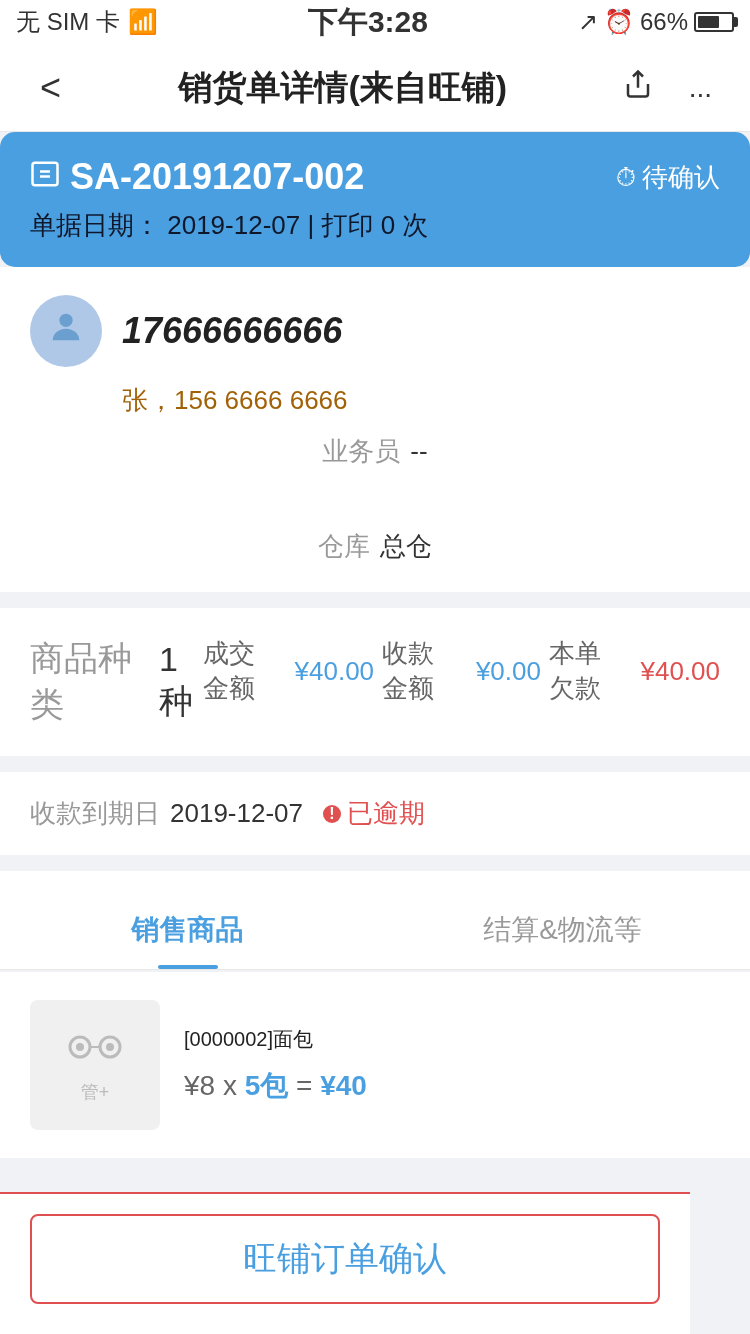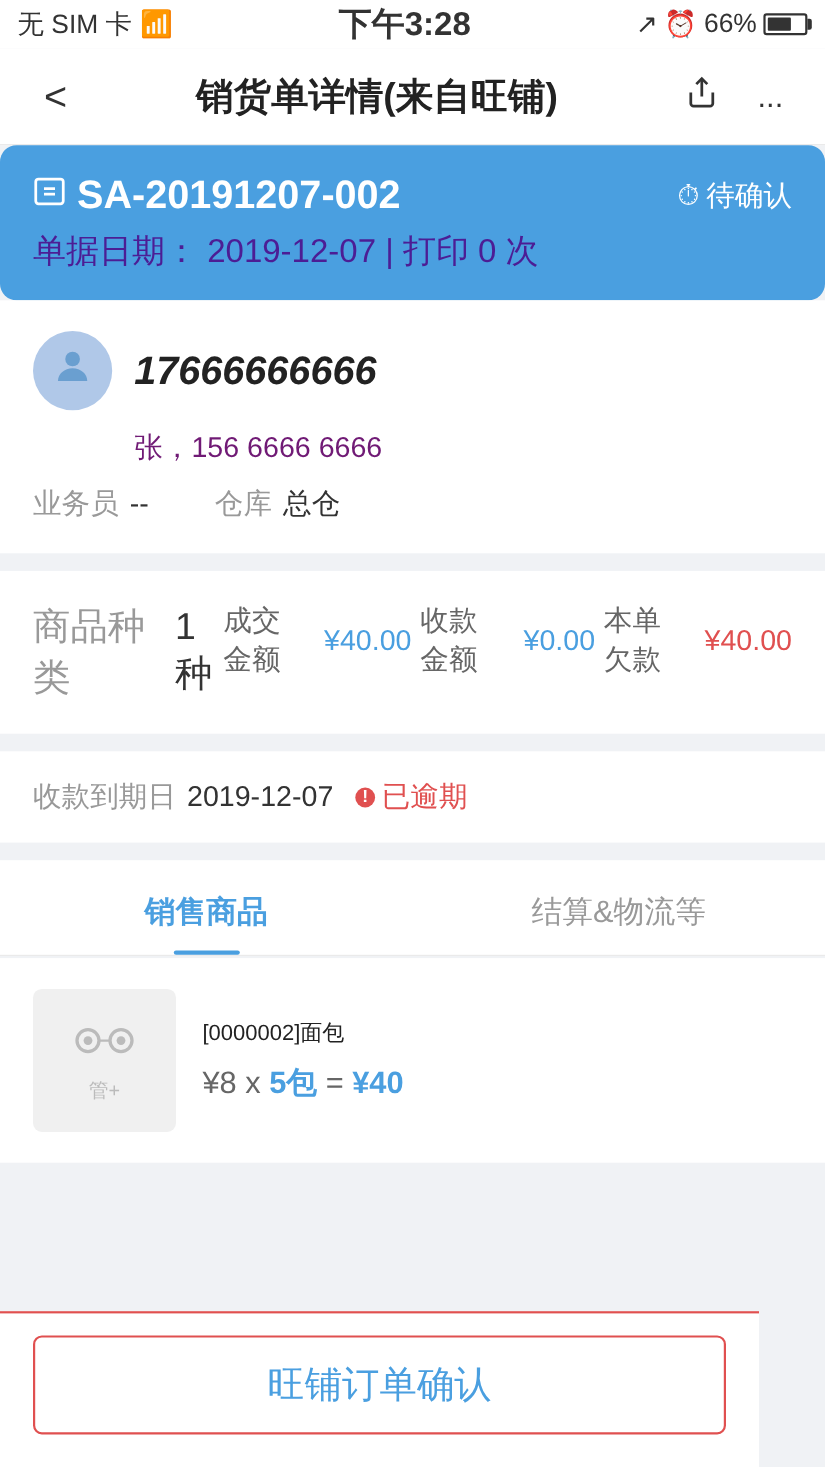--- a/index.html
+++ b/index.html
@@ -113,22 +113,22 @@
       gap: 10px;
     }
     .status-badge {
       display: flex;
       align-items: center;
       gap: 6px;
       color: #fff;
       font-size: 26px;
     }
     .order-date {
-      font-size: 30px;
-      color: #4c1d95;
+      font-size: 26px;
+      color: #0f172a;
     }
 
     
     .white-section {
       background: #fff;
       margin-bottom: 16px;
       padding: 28px 30px;
     }
 
     
@@ -153,29 +153,30 @@
       font-size: 36px;
       color: #6a9fd0;
     }
     .customer-phone {
       font-size: 36px;
       font-weight: 600;
       color: #222;
     }
     .customer-name {
       font-size: 26px;
-      color: #701a75;
+      color: #a16207;
       margin-bottom: 16px;
       padding-left: 92px;
     }
     .customer-meta {
       display: flex;
       align-items: center;
       gap: 60px;
       padding-left: 0;
+      flex-direction: column;
     }
     .meta-item {
       display: flex;
       align-items: center;
       gap: 10px;
       font-size: 26px;
       color: #666;
     }
     .meta-label { color: #999; }
     .meta-value { color: #333; }
@@ -256,21 +257,21 @@
       background: #fff;
       margin-bottom: 2px;
     }
     .tabs-row {
       display: flex;
       border-bottom: 1px solid #e8e8e8;
     }
     .tab-item {
       flex: 1;
       text-align: center;
-      padding: 28px 0 20px;
+      padding: 40px 0 20px;
       font-size: 28px;
       color: #999;
       cursor: pointer;
       position: relative;
     }
     .tab-item.active {
       color: #4a9fe0;
       font-weight: 600;
     }
     .tab-item.active::after {

